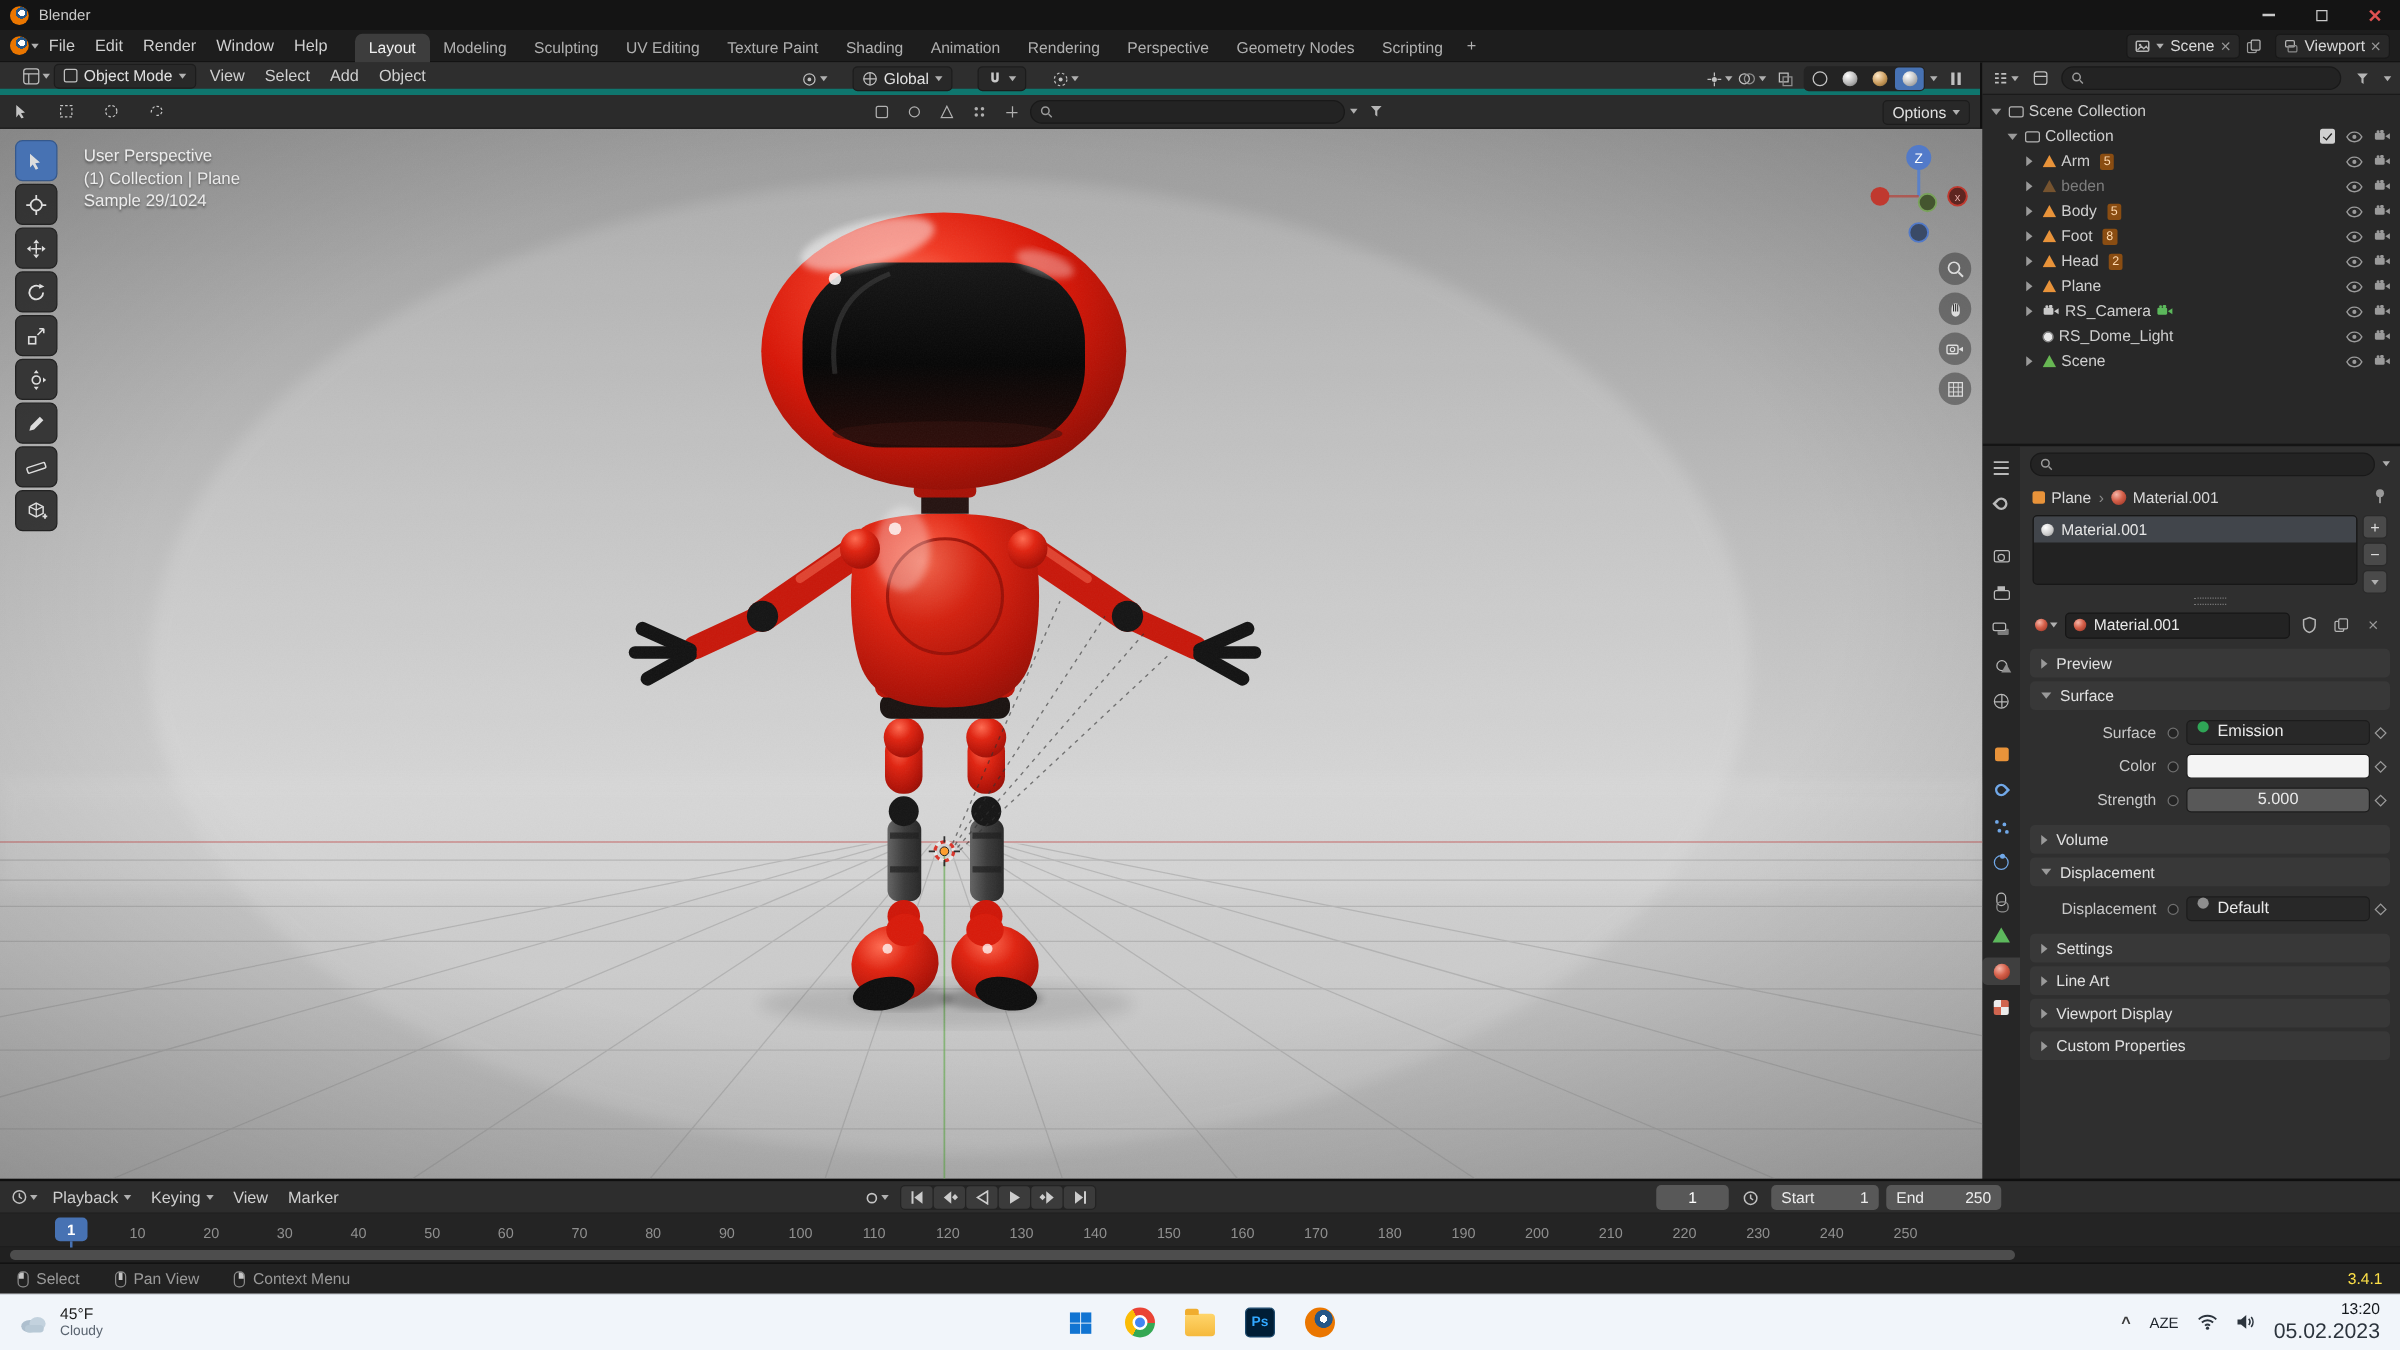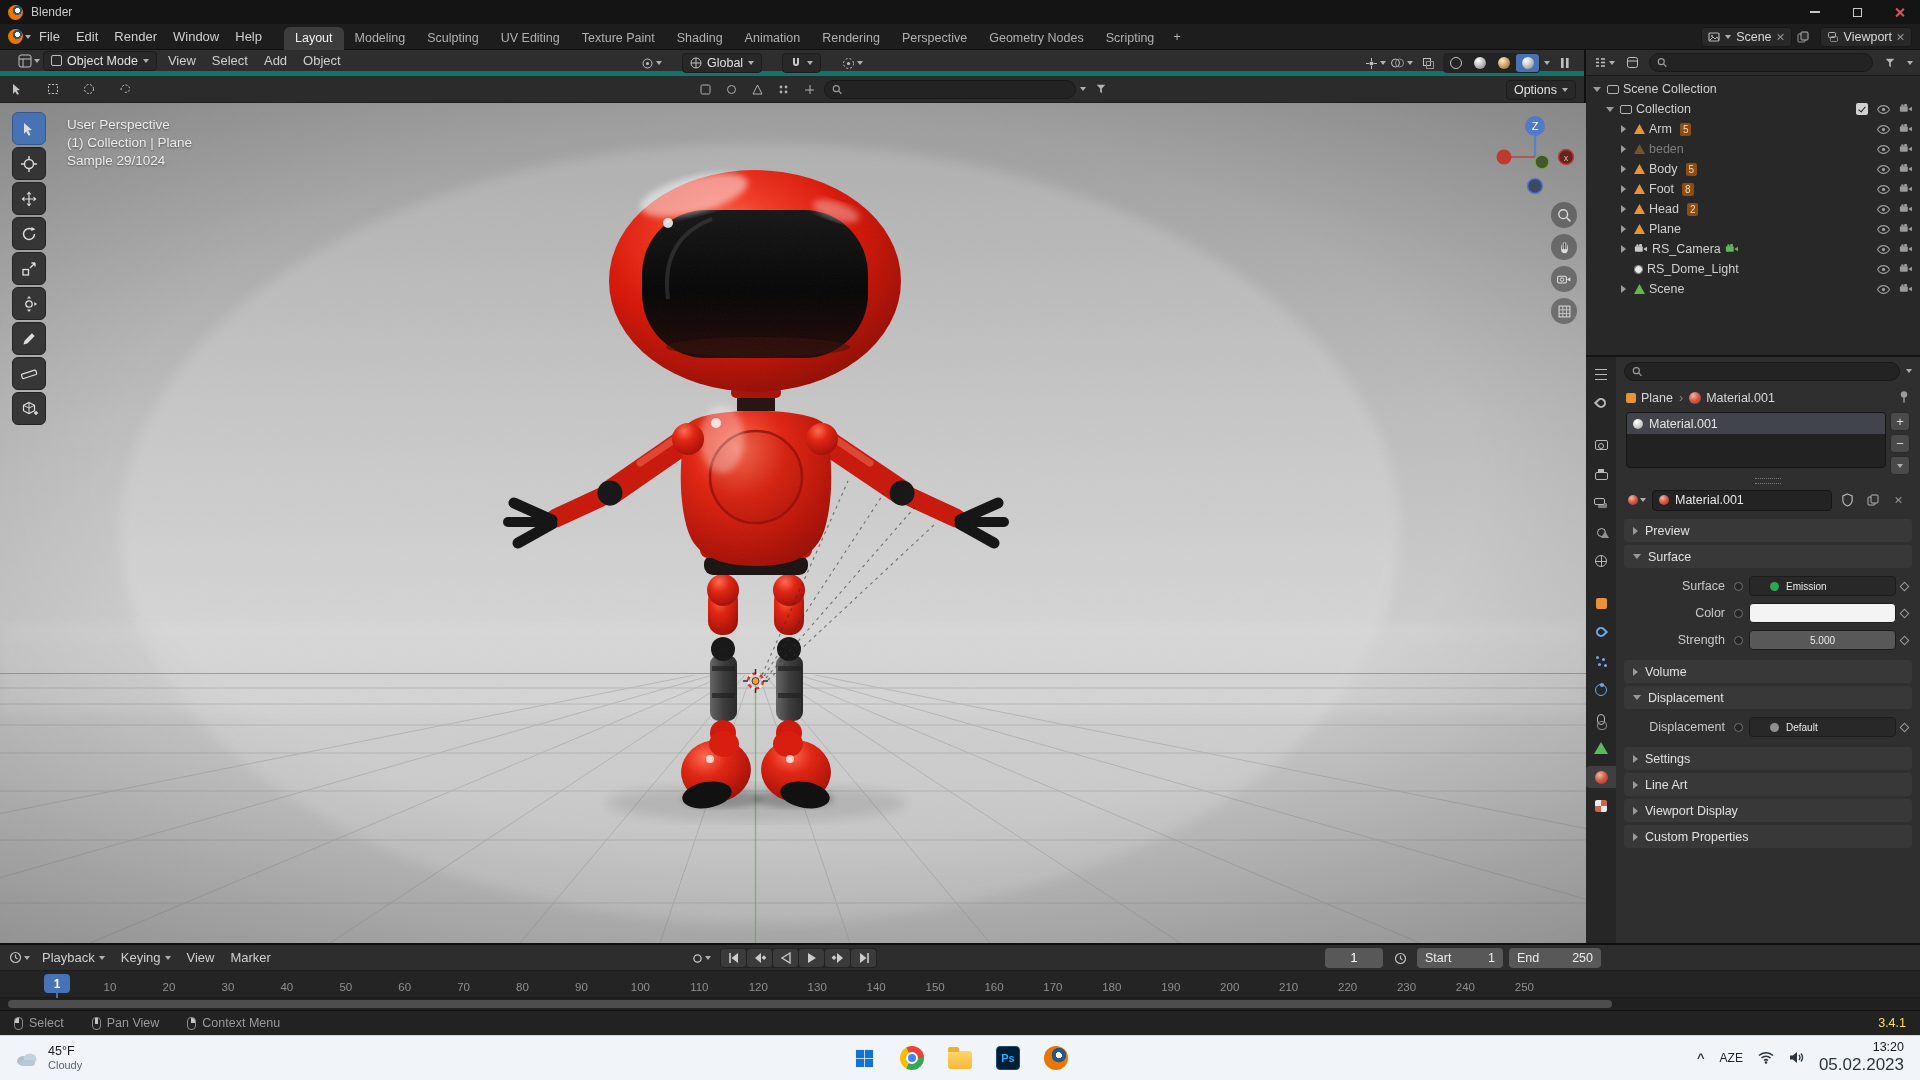--- a/index.html
+++ b/index.html
@@ -123,21 +123,21 @@
 .grip::after{content:'';width:26px;height:4px;border-top:1px dotted #777;border-bottom:1px dotted #777}
 .mat-row{height:28px;display:flex;align-items:center;gap:4px;padding:0 10px}
 .name-field{flex:1;height:21px;background:#232323;border:1px solid #161616;border-radius:4px;display:inline-flex;align-items:center;gap:6px;padding:0 6px;color:#e8e8e8;font-size:12.5px}
 .bc-ico.mat.small{width:10px;height:10px}
 .panels{flex:1;display:flex;flex-direction:column;gap:3px;padding:5px 8px;overflow:hidden}
 .panel-h{height:23px;background:#383838;border-radius:4px;display:flex;align-items:center;gap:7px;padding:0 9px;color:#e0e0e0;font-size:12.5px;flex:none}
 .panel-body{padding:3px 0 5px;display:flex;flex-direction:column;gap:3px}
 .prop-row{height:24px;display:flex;align-items:center}
 .plabel{width:110px;text-align:right;color:#c8c8c8;padding-right:9px;font-size:12.5px;flex:none}
 .socket{width:9px;height:9px;border-radius:50%;background:#242424;border:1.5px solid #6f6f6f;margin-right:6px;flex:none}
-.field{flex:1;height:20px;border:1px solid #1c1c1c;border-radius:4px;display:flex;align-items:center;padding:0 20px;font-size:10px;color:#eaeaea}
+.field{flex:1;height:20px;border:1px solid #1c1c1c;border-radius:4px;display:flex;padding:0 8px;font-size:13px;color:#eaeaea}
 .field.menu{background:#282828}
 .field.menu .sock{width:9px;height:9px;border-radius:50%;margin-right:7px;flex:none}
 .field.color{background:#f4f4f4}
 .field.slider{background:#585858;justify-content:center}
 .adot{width:16px;display:flex;justify-content:center;flex:none}
 .adot::after{content:'';width:5px;height:5px;border:1.2px solid #9a9a9a;transform:rotate(45deg)}
 
 .timeline{position:absolute;left:0;top:943px;width:1920px;height:67px;background:#262626;border-top:2px solid #0f0f0f}
 .tl-header{position:relative;height:26px;background:#2d2d2d;border-bottom:1px solid #1e1e1e;display:flex;align-items:center;gap:4px;padding:0 8px}
 .transport{position:absolute;left:690px;top:3px;display:flex;align-items:center;gap:8px}

